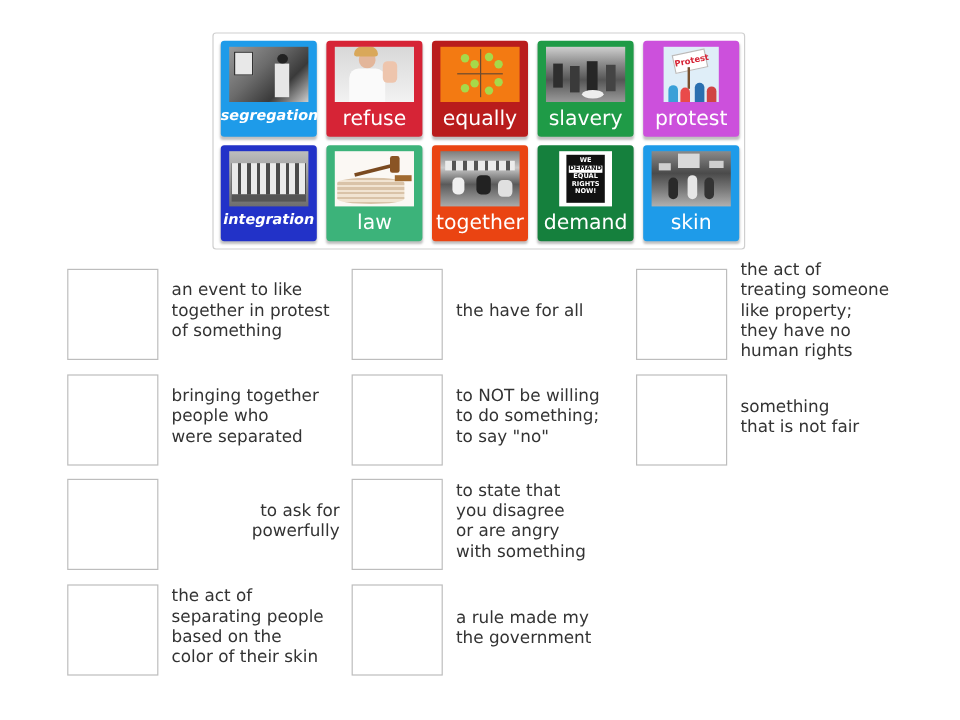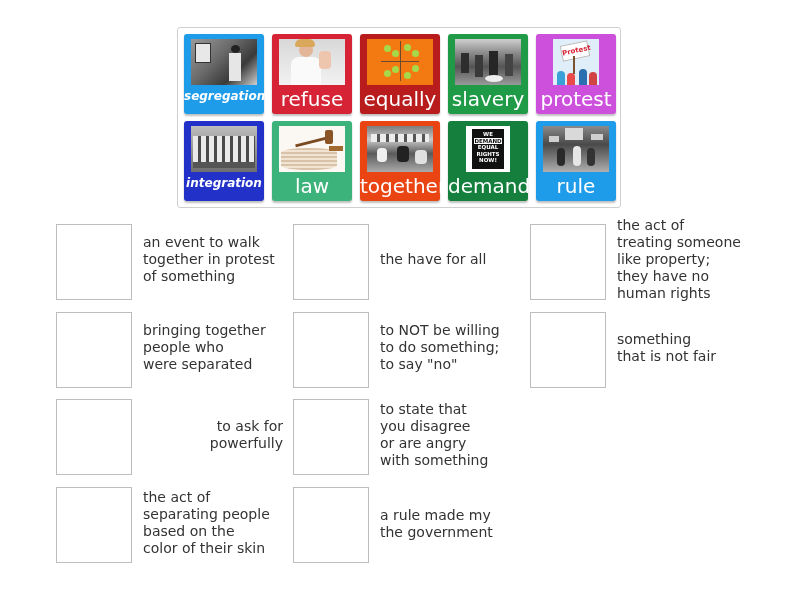--- a/index.html
+++ b/index.html
@@ -16,21 +16,21 @@
       position: absolute; width: 80px; height: 80px; border-radius: 3px;
       box-shadow: 0 2px 2px rgba(0,0,0,0.25);
       cursor: grab; box-sizing: border-box;
     }
     .tile .pic {
       position: absolute; left: 7px; top: 5px; width: 66px; height: 46px;
       overflow: hidden;
     }
     .tile .label {
       position: absolute; left: 0; right: 0; bottom: 4px; text-align: center;
-      color: #fff; font-size: 20px; line-height: 22px; white-space: nowrap;
+      color: #fff; font-size: 17px; line-height: 22px; white-space: nowrap;
     }
     .tile .label.small { font-size: 12px; bottom: 7px; font-weight: bold; font-style: italic; }
     .slot {
       position: absolute; width: 76px; height: 76px;
       border: 1px solid #bdbdbd; background: #fff; box-sizing: border-box;
     }
     .defn {
       position: absolute; color: #333; font-size: 14px; line-height: 17px;
       white-space: pre-line; width: 140px;
     }
@@ -141,25 +141,25 @@
 
 <div class="tile" style="left:536px;top:121px;background:#1e9be9;">
   <div class="pic" style="background:linear-gradient(180deg,#8a8a8a 0%,#4a4a4a 40%,#7a7a7a 70%,#b0b0b0 100%);">
     <div style="position:absolute;left:22px;top:2px;width:18px;height:12px;background:#d9d9d9;"></div>
     <div style="position:absolute;left:6px;top:10px;width:10px;height:6px;background:#cfcfcf;"></div>
     <div style="position:absolute;left:48px;top:8px;width:12px;height:6px;background:#cfcfcf;"></div>
     <div style="position:absolute;left:14px;top:22px;width:8px;height:18px;background:#2a2a2a;border-radius:4px;"></div>
     <div style="position:absolute;left:30px;top:20px;width:8px;height:20px;background:#e6e6e6;border-radius:4px;"></div>
     <div style="position:absolute;left:44px;top:22px;width:8px;height:18px;background:#333;border-radius:4px;"></div>
   </div>
-  <div class="label">rule</div>
+  <div class="label">skin</div>
 </div>
 
 <div class="slot" style="left:56px;top:224px;"></div>
-<div class="defn" style="left:143px;top:234px;">an event to walk
+<div class="defn" style="left:143px;top:234px;">an event to like
 together in protest
 of something</div>
 
 <div class="slot" style="left:56px;top:312px;"></div>
 <div class="defn" style="left:143px;top:322px;">bringing together
 people who
 were separated</div>
 
 <div class="slot" style="left:56px;top:399px;"></div>
 <div class="defn" style="left:143px;top:418px;text-align:right;">to ask for

